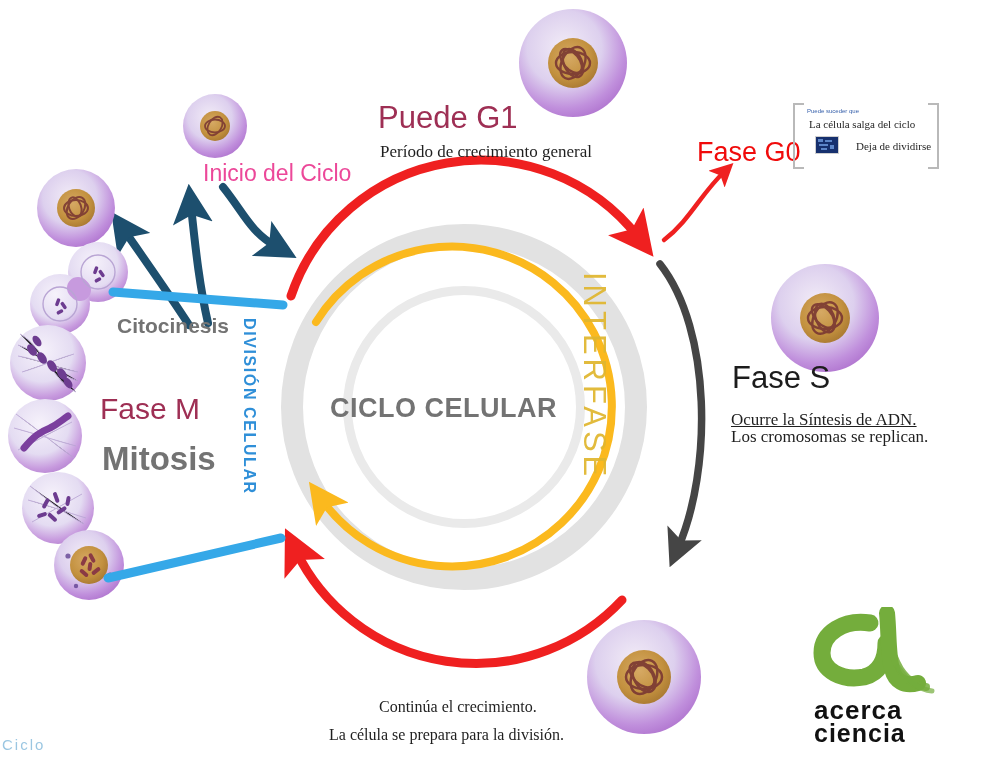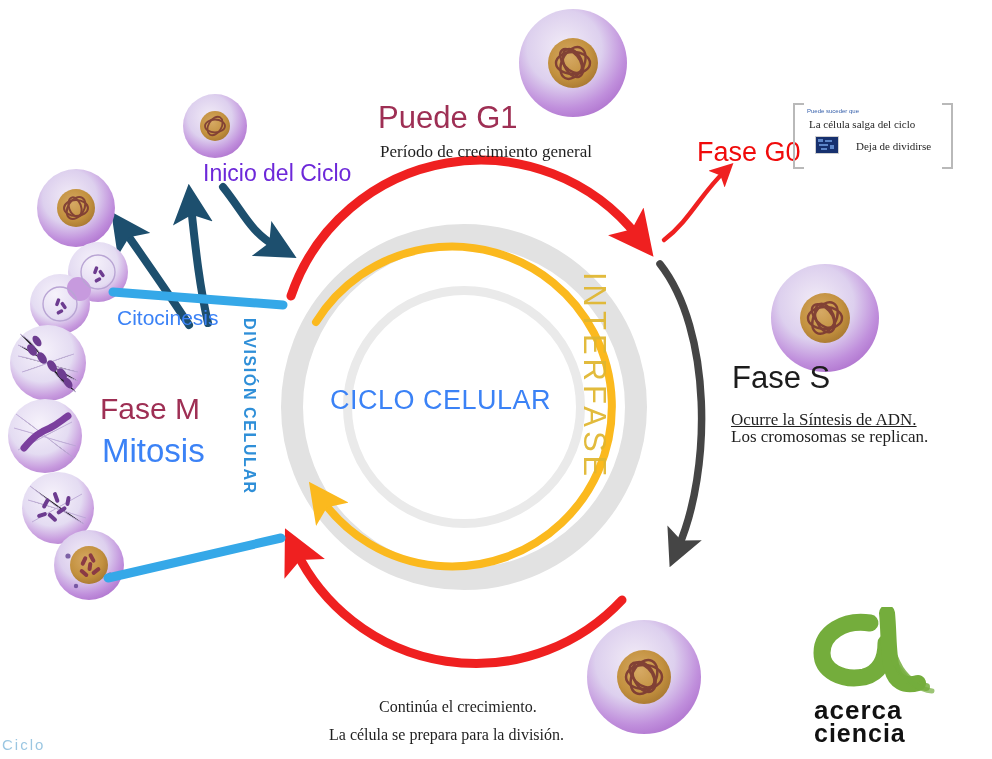--- a/index.html
+++ b/index.html
@@ -7,22 +7,22 @@
   body{width:992px;height:759px;overflow:hidden;position:relative;
        font-family:"Liberation Sans", sans-serif;-webkit-font-smoothing:antialiased;}
   #stage{position:absolute;left:0;top:0;width:992px;height:759px;background:#fff;}
   .abs{position:absolute;}
 
   
   .t-phase-maroon{color:#9e2f54;font-family:"Liberation Sans",sans-serif;font-weight:400;}
   .t-phase-red{color:#f00b0b;font-family:"Liberation Sans",sans-serif;font-weight:400;}
   .t-phase-black{color:#1c1c1c;font-family:"Liberation Sans",sans-serif;font-weight:400;}
   .t-serif{font-family:"Liberation Serif",serif;color:#1f1f1f;}
-  .t-navy{color:#3b82f6;font-weight:normal;font-family:"Liberation Sans",sans-serif;}
-  .t-gray{color:#6d28d9;font-family:"Liberation Sans",sans-serif;}
+  .t-navy{color:#737373;font-weight:bold;font-family:"Liberation Sans",sans-serif;margin-top:8px;}
+  .t-gray{color:#ec4899;font-family:"Liberation Sans",sans-serif;}
 
   
   .ring-outer{left:281px;top:224px;width:366px;height:366px;border-radius:50%;
               border:22px solid #e2e2e2;box-sizing:border-box;}
   .ring-inner{left:343px;top:286px;width:242px;height:242px;border-radius:50%;
               border:9px solid #eaeaea;box-sizing:border-box;}
 
   .center-title{left:330px;top:385px;width:275px;text-align:left;
                 font-size:27px;letter-spacing:.5px;}
 
@@ -43,21 +43,21 @@
   .sub-s2{left:731px;top:427px;font-size:17px;}
   .fase-g2{left:414px;top:650px;font-size:31px;}
   .sub-g2a{left:379px;top:698px;font-size:16px;}
   .sub-g2b{left:329px;top:726px;font-size:16px;text-align:center;}
   .fase-m{left:100px;top:392px;font-size:30px;}
   .mitosis{left:102px;top:432px;font-size:33px;}
   .citocinesis{left:117px;top:306px;font-size:21px;}
   .inicio{left:203px;top:160px;font-size:23px;}
 
   
-  .g0box{left:793px;top:103px;width:160px;height:62px;}
+  .g0box{left:793px;top:103px;width:146px;height:62px;}
   .g0box .brkL,.g0box .brkR{position:absolute;top:0;width:9px;height:62px;
         border-top:2px solid #b9b9b9;border-bottom:2px solid #b9b9b9;}
   .g0box .brkL{left:0;border-left:2px solid #b9b9b9;}
   .g0box .brkR{right:0;border-right:2px solid #b9b9b9;}
   .g0-note{position:absolute;left:14px;top:5px;font-size:6px;color:#3a63ac;
            font-family:"Liberation Sans",sans-serif;}
   .g0-l1{position:absolute;left:16px;top:15px;font-size:11px;}
   .g0-l2{position:absolute;left:63px;top:37px;font-size:11px;}
   .g0-chip{position:absolute;left:22px;top:33px;width:22px;height:16px;
            background:#16306e;border:1px solid #cfcfcf;overflow:hidden;}

